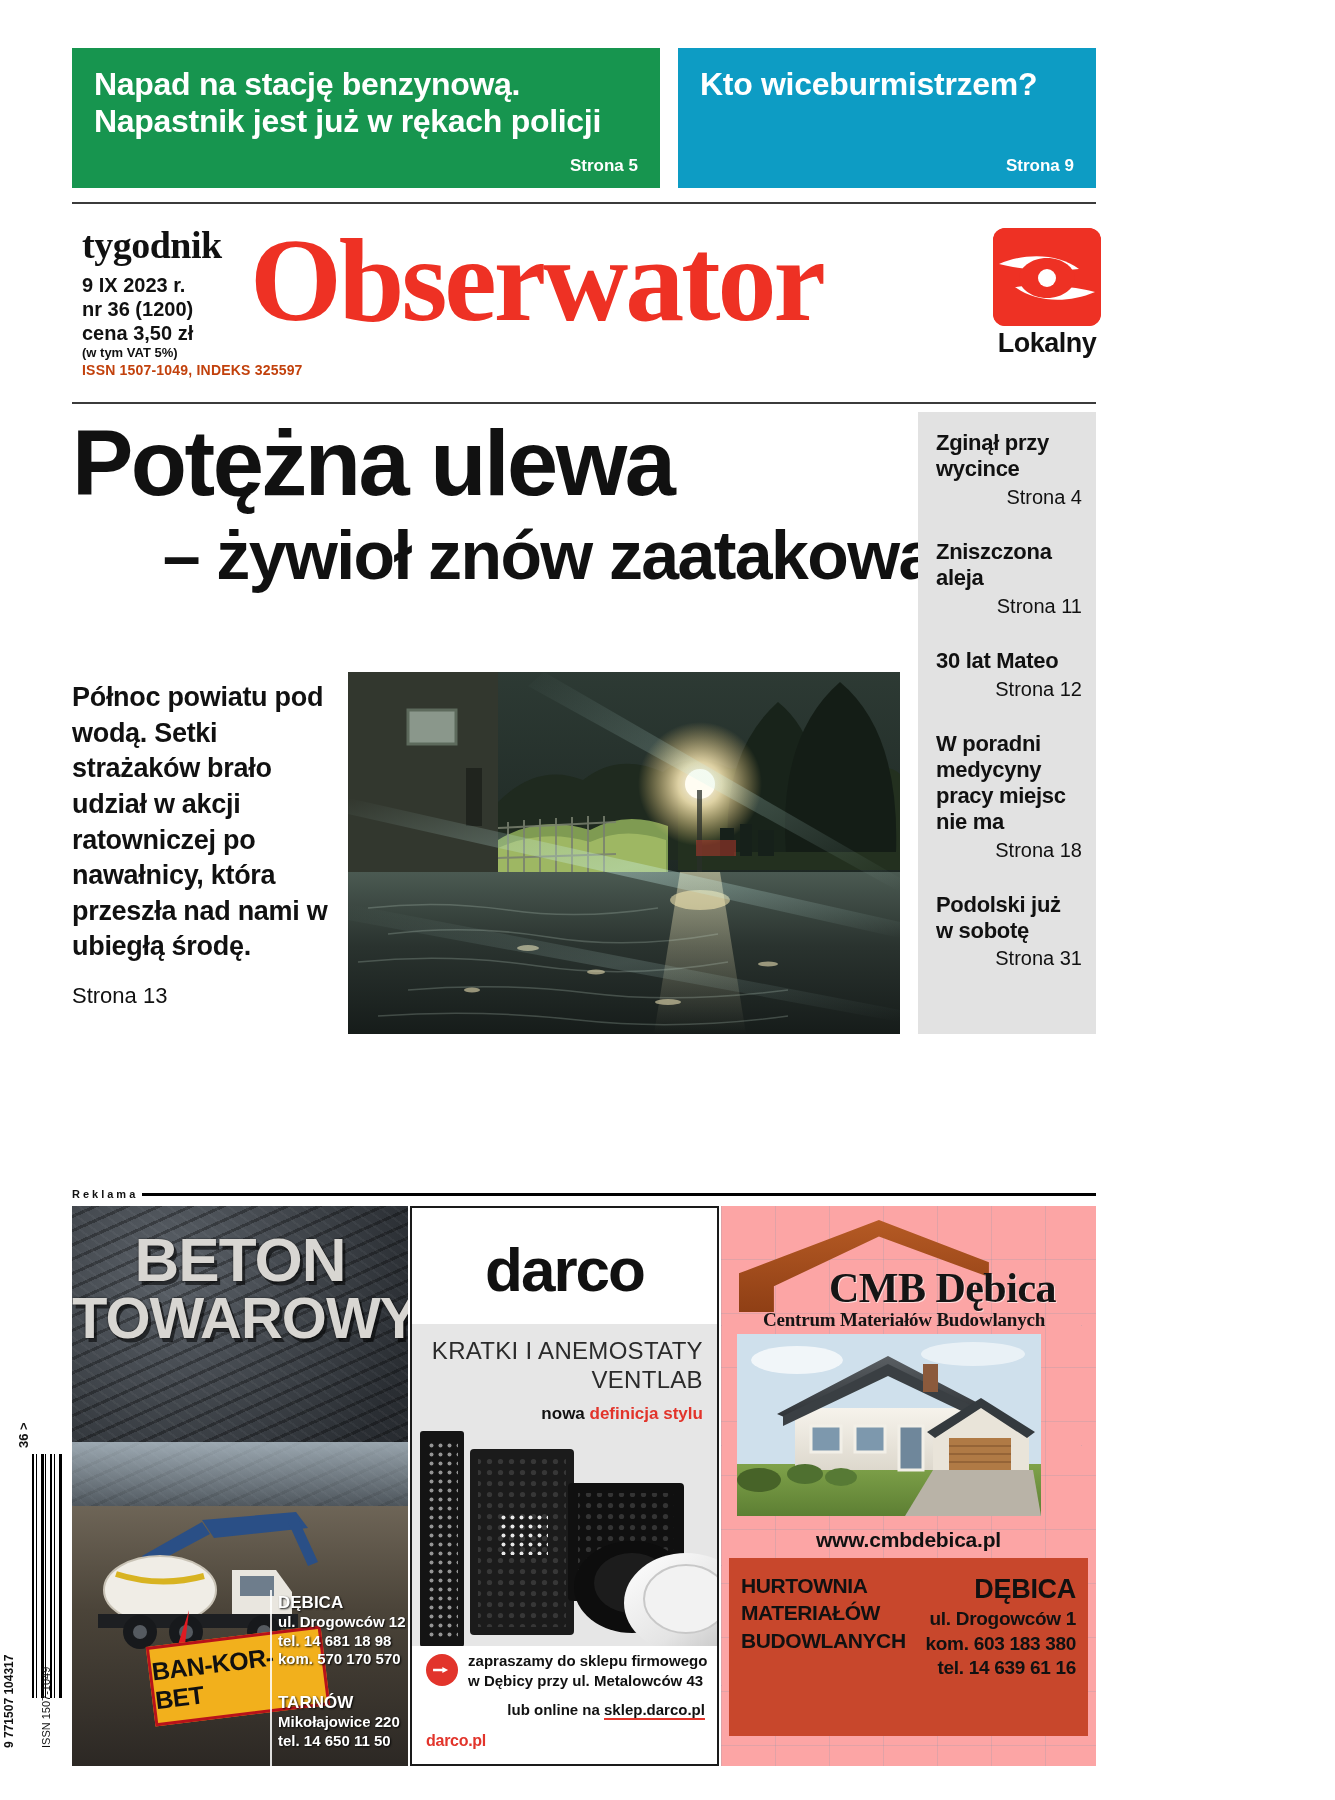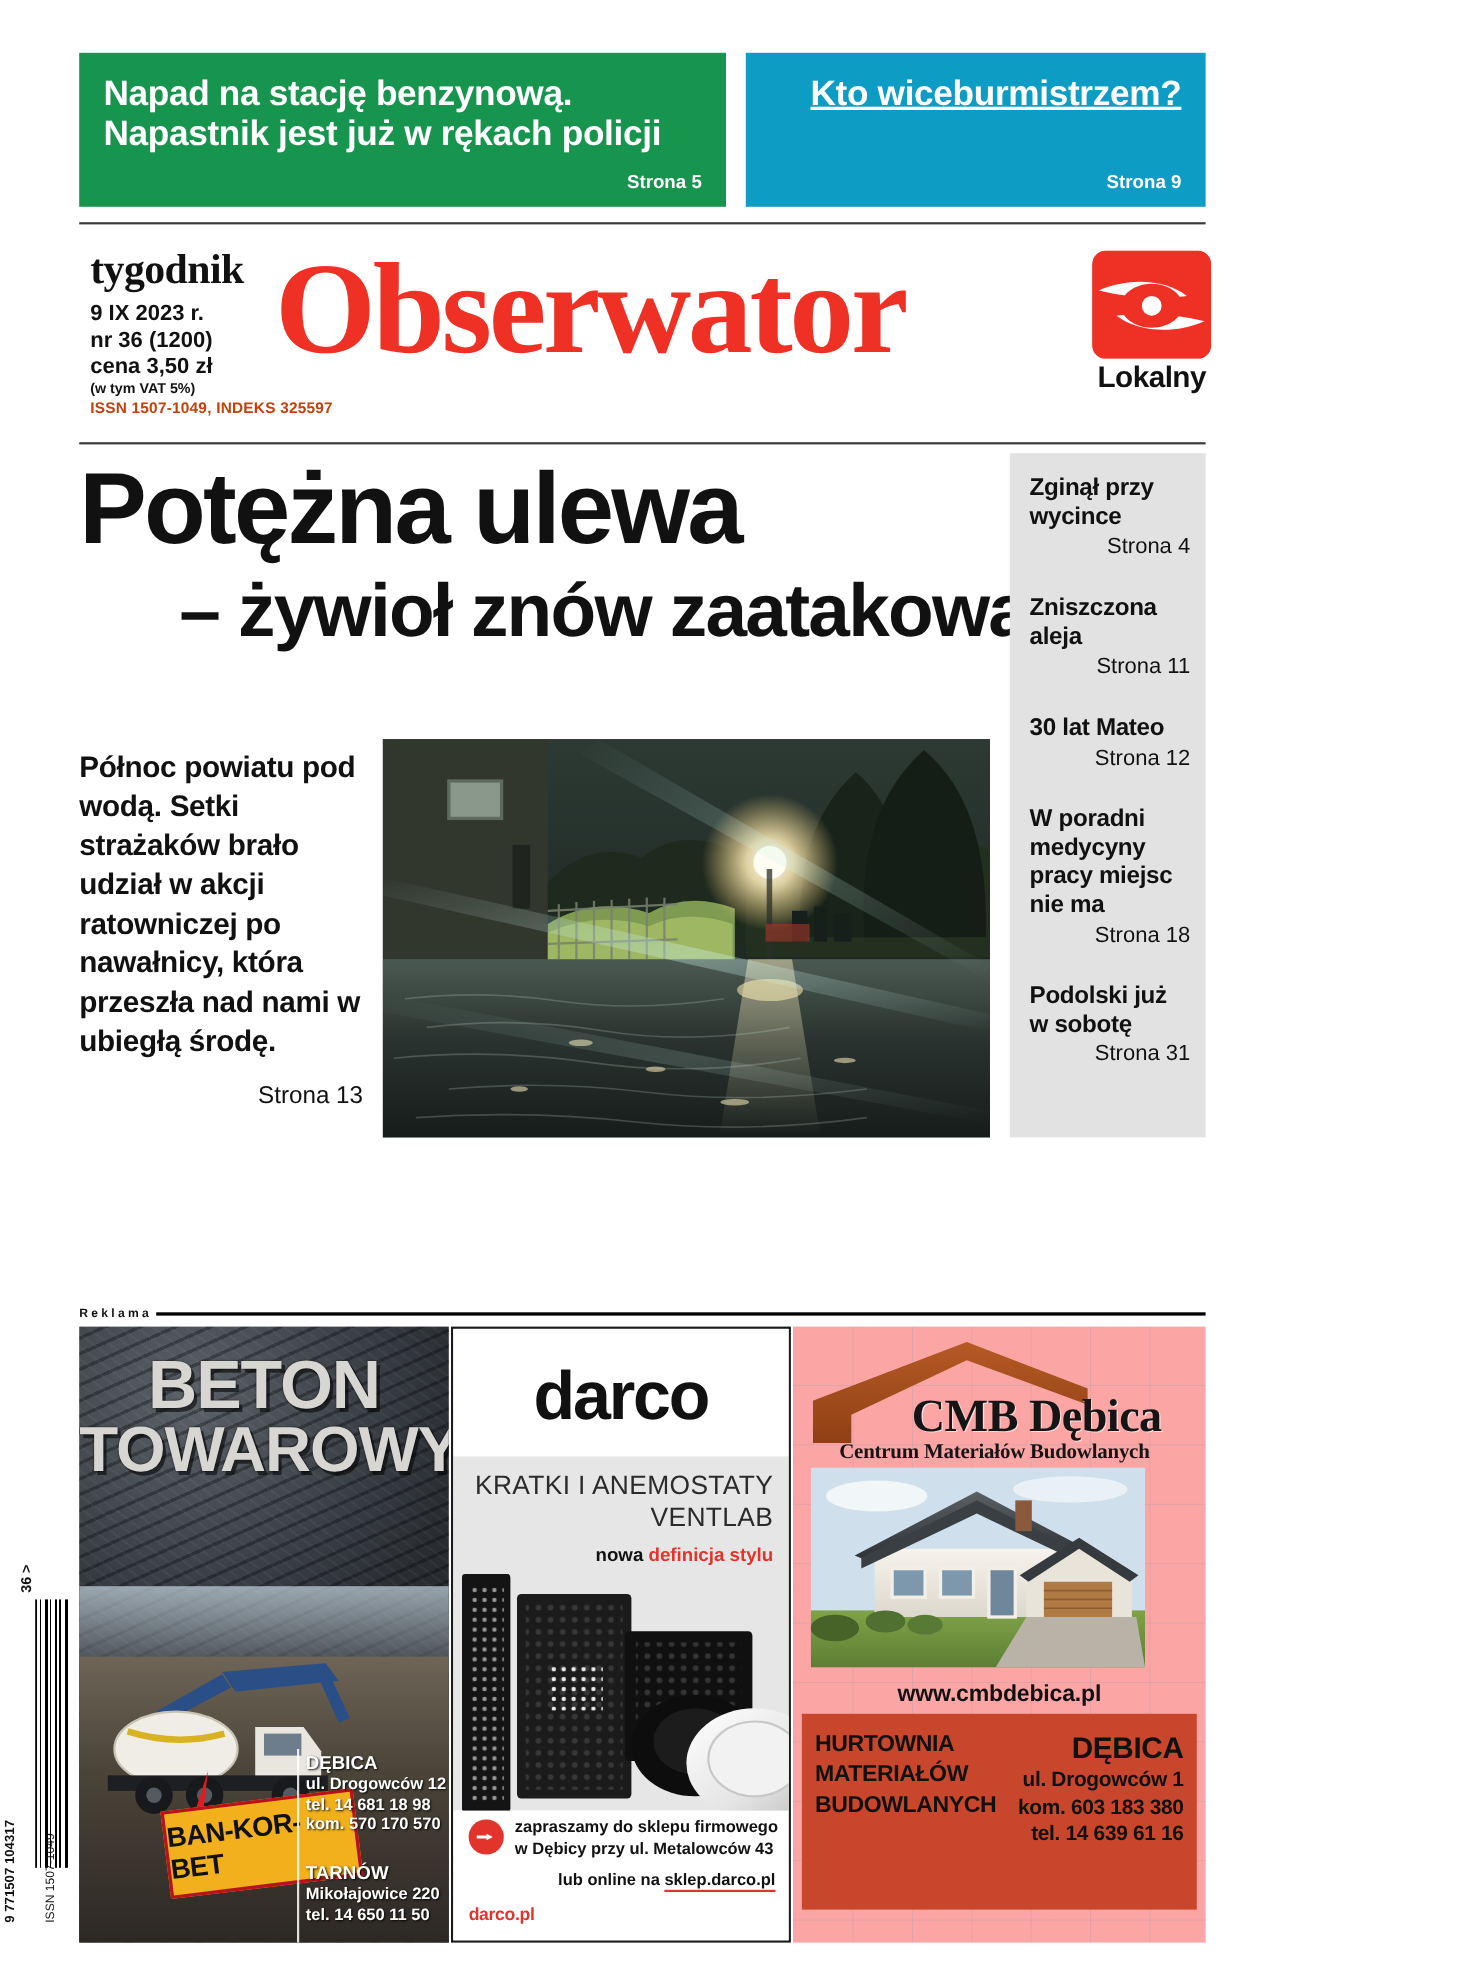--- a/index.html
+++ b/index.html
@@ -34,21 +34,21 @@
     color: #ffffff;
   }
   .teaser-green { background: #17954f; flex: 0 0 588px; }
   .teaser-blue  { background: #0d9cc4; flex: 1 1 auto; }
   .teaser-head {
     font-size: 32px;
     font-weight: 700;
     line-height: 1.16;
     letter-spacing: -0.3px;
   }
-  .teaser-blue .teaser-head { text-align: right; text-decoration: underline; }
+  .teaser-blue .teaser-head { text-align: left; }
   .teaser-page {
     position: absolute;
     right: 22px;
     bottom: 12px;
     font-size: 17px;
     font-weight: 700;
   }
 
   
   .rule-thin {
@@ -163,21 +163,20 @@
     width: 258px;
   }
   #lead-text {
     font-size: 27px;
     font-weight: 700;
     line-height: 1.32;
     letter-spacing: -0.3px;
   }
   #lead-page {
     font-size: 22px;
-    text-align: right;
     margin-top: 18px;
   }
 
   
   #lead-photo {
     position: absolute;
     left: 348px;
     top: 672px;
     width: 552px;
     height: 362px;

